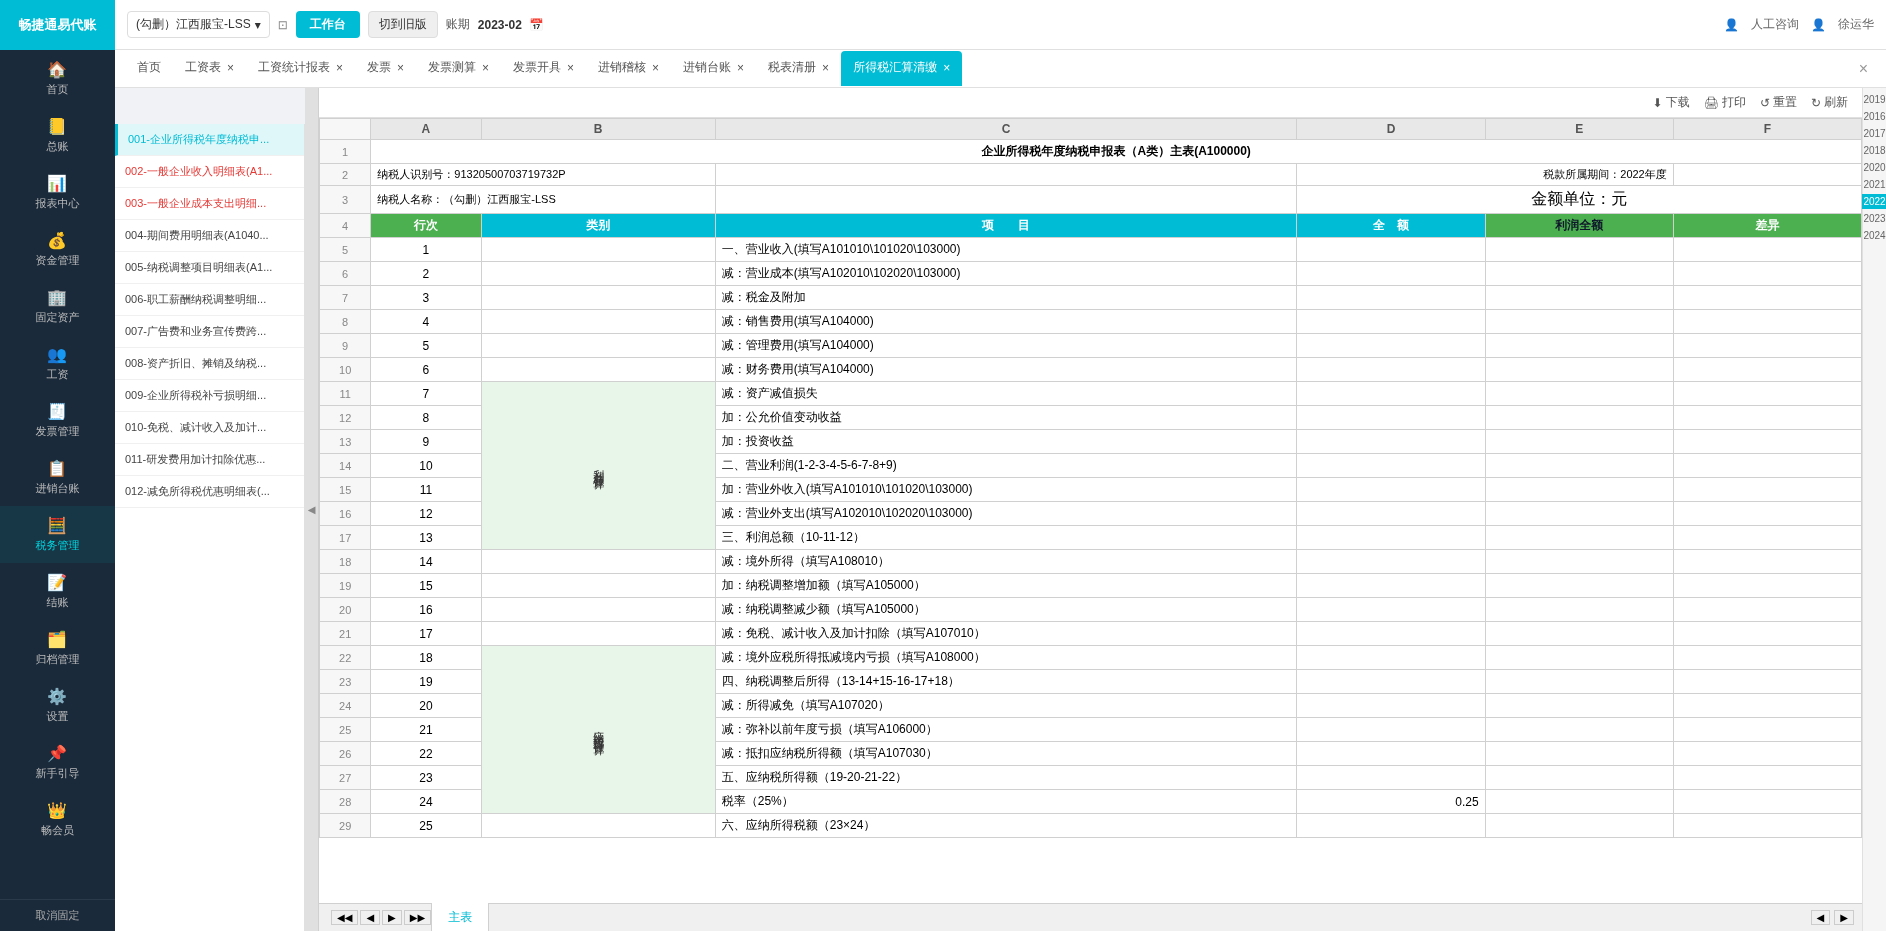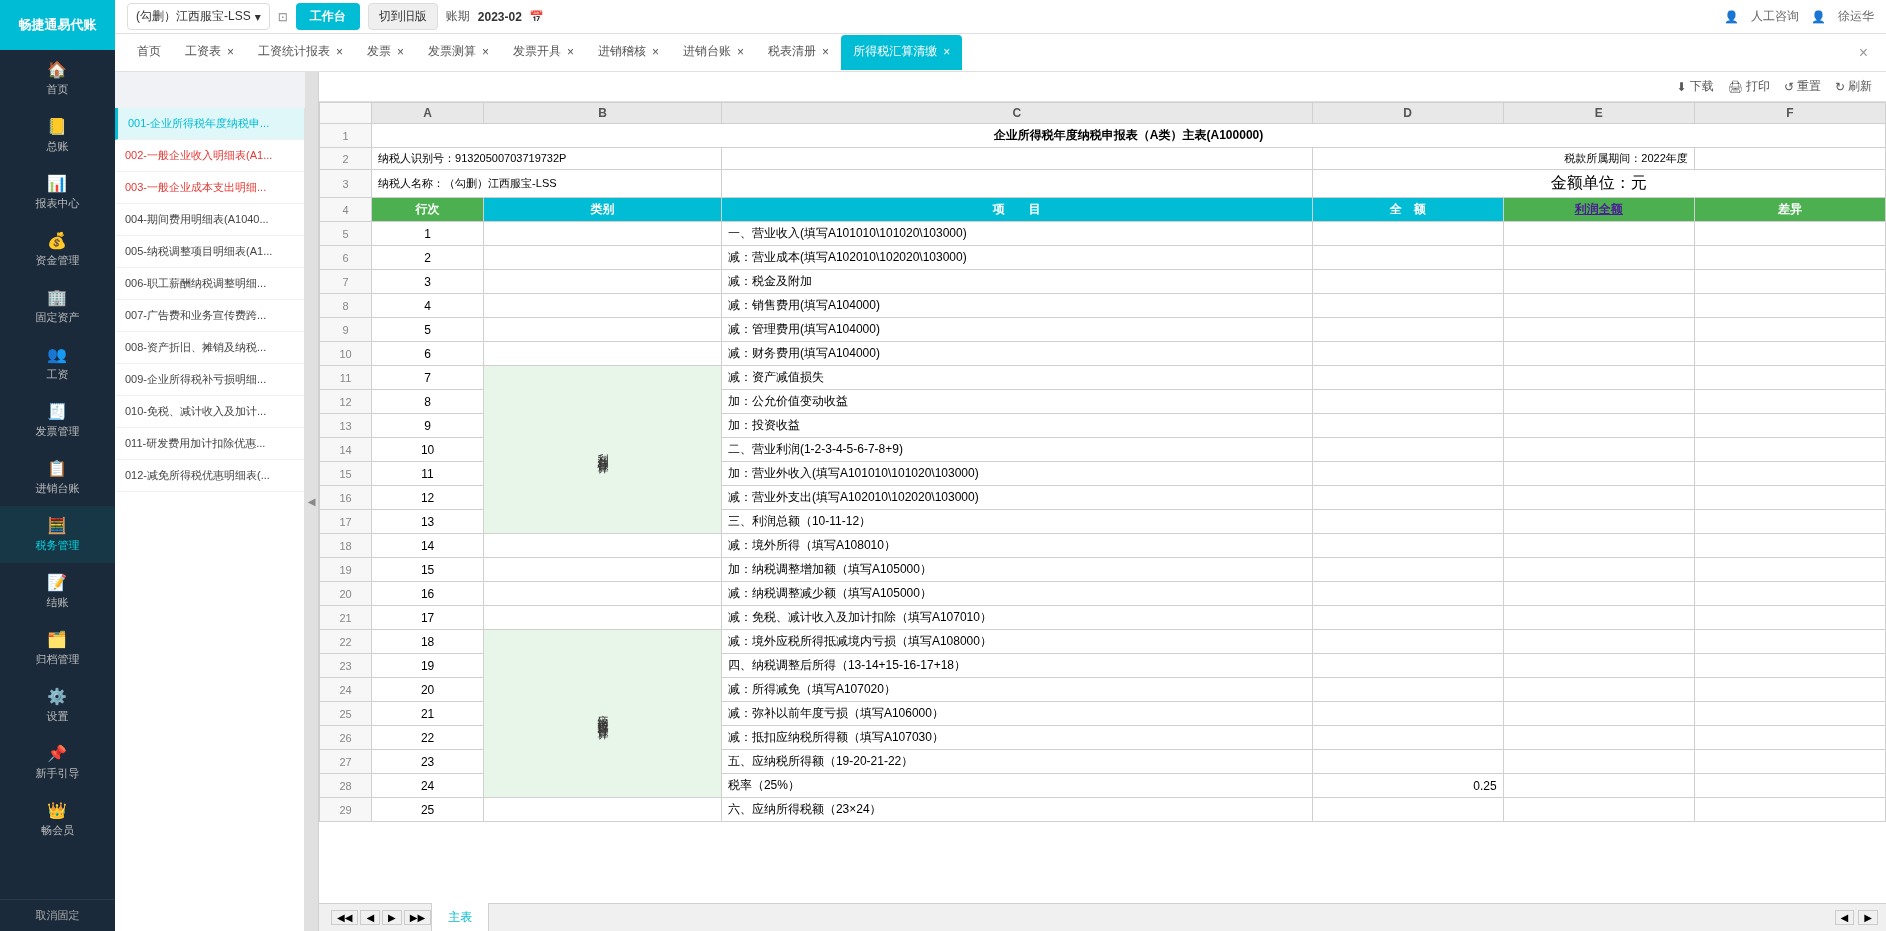--- a/index.html
+++ b/index.html
@@ -10,21 +10,21 @@
     .sidebar-logo { background: #00bcd4; padding: 10px 8px; text-align: center; font-size: 13px; font-weight: bold; color: #fff; height: 50px; display: flex; align-items: center; justify-content: center; }
     .sidebar-item { display: flex; flex-direction: column; align-items: center; padding: 10px 0; cursor: pointer; color: #bbb; font-size: 11px; gap: 3px; }
     .sidebar-item:hover, .sidebar-item.active { color: #00d4e0; background: rgba(0,200,220,0.08); }
     .sidebar-item .icon { font-size: 16px; }
     .sidebar-bottom { margin-top: auto; border-top: 1px solid #2a3a4a; padding: 8px 0; display: flex; align-items: center; justify-content: center; font-size: 11px; color: #aaa; cursor: pointer; }
 
     
     .main { flex: 1; display: flex; flex-direction: column; overflow: hidden; }
 
     
-    .topbar { height: 34px; background: #fff; display: flex; align-items: center; padding: 0 12px; border-bottom: 1px solid #e0e0e0; gap: 8px; flex-shrink: 0; }
+    .topbar { height: 50px; background: #fff; display: flex; align-items: center; padding: 0 12px; border-bottom: 1px solid #e0e0e0; gap: 8px; flex-shrink: 0; }
     .company-selector { border: 1px solid #ddd; border-radius: 4px; padding: 4px 8px; font-size: 12px; color: #333; display: flex; align-items: center; gap: 4px; cursor: pointer; }
     .btn-workbench { background: #00bcd4; color: #fff; border: none; border-radius: 4px; padding: 5px 14px; font-size: 12px; cursor: pointer; font-weight: bold; }
     .btn-period { border: 1px solid #ddd; border-radius: 4px; padding: 4px 10px; font-size: 12px; color: #333; cursor: pointer; }
     .topbar-right { margin-left: auto; display: flex; align-items: center; gap: 12px; font-size: 12px; color: #666; }
 
     
     .tabs { background: #fff; border-bottom: 1px solid #e0e0e0; display: flex; align-items: center; padding: 0 10px; flex-shrink: 0; height: 38px; overflow-x: auto; }
     .tab { padding: 8px 12px; font-size: 12px; color: #555; cursor: pointer; white-space: nowrap; display: flex; align-items: center; gap: 4px; border-bottom: 2px solid transparent; }
     .tab.active { color: #fff; background: #00bcd4; border-radius: 4px 4px 0 0; }
     .tab .close { color: inherit; margin-left: 2px; }
@@ -55,21 +55,21 @@
     
     .sheet-table { border-collapse: collapse; width: 100%; min-width: 900px; }
     .sheet-table th, .sheet-table td { border: 1px solid #d0d0d0; padding: 3px 6px; font-size: 12px; white-space: nowrap; }
     .sheet-table .row-num { background: #f7f7f7; color: #888; text-align: center; width: 30px; font-size: 11px; }
     .col-header { background: #e8e8e8; text-align: center; font-weight: bold; color: #555; }
     .merged-title { text-align: center; font-weight: bold; font-size: 14px; padding: 8px; }
     .col-hange { background: #4caf50; color: #fff; text-align: center; font-weight: bold; }
     .col-leibie { background: #00bcd4; color: #fff; text-align: center; font-weight: bold; }
     .col-xiangmu { background: #00bcd4; color: #fff; text-align: center; font-weight: bold; }
     .col-quane { background: #00bcd4; color: #fff; text-align: center; font-weight: bold; }
-    .col-lirunquane { background: #4caf50; color: #4c1d95; text-align: center; font-weight: bold; text-decoration: underline; }
+    .col-lirunquane { background: #4caf50; color: #0f172a; text-align: center; font-weight: bold; }
     .col-chay { background: #4caf50; color: #fff; text-align: center; font-weight: bold; }
 
     
     .bottom-tabs { background: #f0f0f0; border-top: 1px solid #d0d0d0; display: flex; align-items: center; padding: 0 8px; height: 28px; flex-shrink: 0; }
     .bottom-tab { padding: 18px 16px; font-size: 12px; color: #555; cursor: pointer; background: #fff; border: 1px solid #d0d0d0; border-bottom: none; }
     .bottom-tab.active { background: #fff; border-bottom: 1px solid #fff; color: #00bcd4; }
 
     
     .right-timeline { width: 24px; background: #f5f5f5; border-left: 1px solid #e0e0e0; display: flex; flex-direction: column; align-items: center; padding-top: 4px; gap: 2px; flex-shrink: 0; }
     .timeline-item { font-size: 10px; color: #666; cursor: pointer; padding: 2px 0; }
@@ -537,14 +537,25 @@
           <button class="scroll-arrow">▶▶</button>
         </div>
         <div class="bottom-tab active">主表</div>
         <div style="margin-left:auto;display:flex;align-items:center;gap:4px;">
           <button class="scroll-arrow">◀</button>
           <button class="scroll-arrow">▶</button>
         </div>
       </div>
     </div>
 
+    <div class="right-timeline">
+      <div class="timeline-item">2019</div>
+      <div class="timeline-item">2016</div>
+      <div class="timeline-item">2017</div>
+      <div class="timeline-item">2018</div>
+      <div class="timeline-item">2020</div>
+      <div class="timeline-item">2021</div>
+      <div class="timeline-item active">2022</div>
+      <div class="timeline-item">2023</div>
+      <div class="timeline-item">2024</div>
+    </div>
   </div>
 </div>
 
 </body></html>

